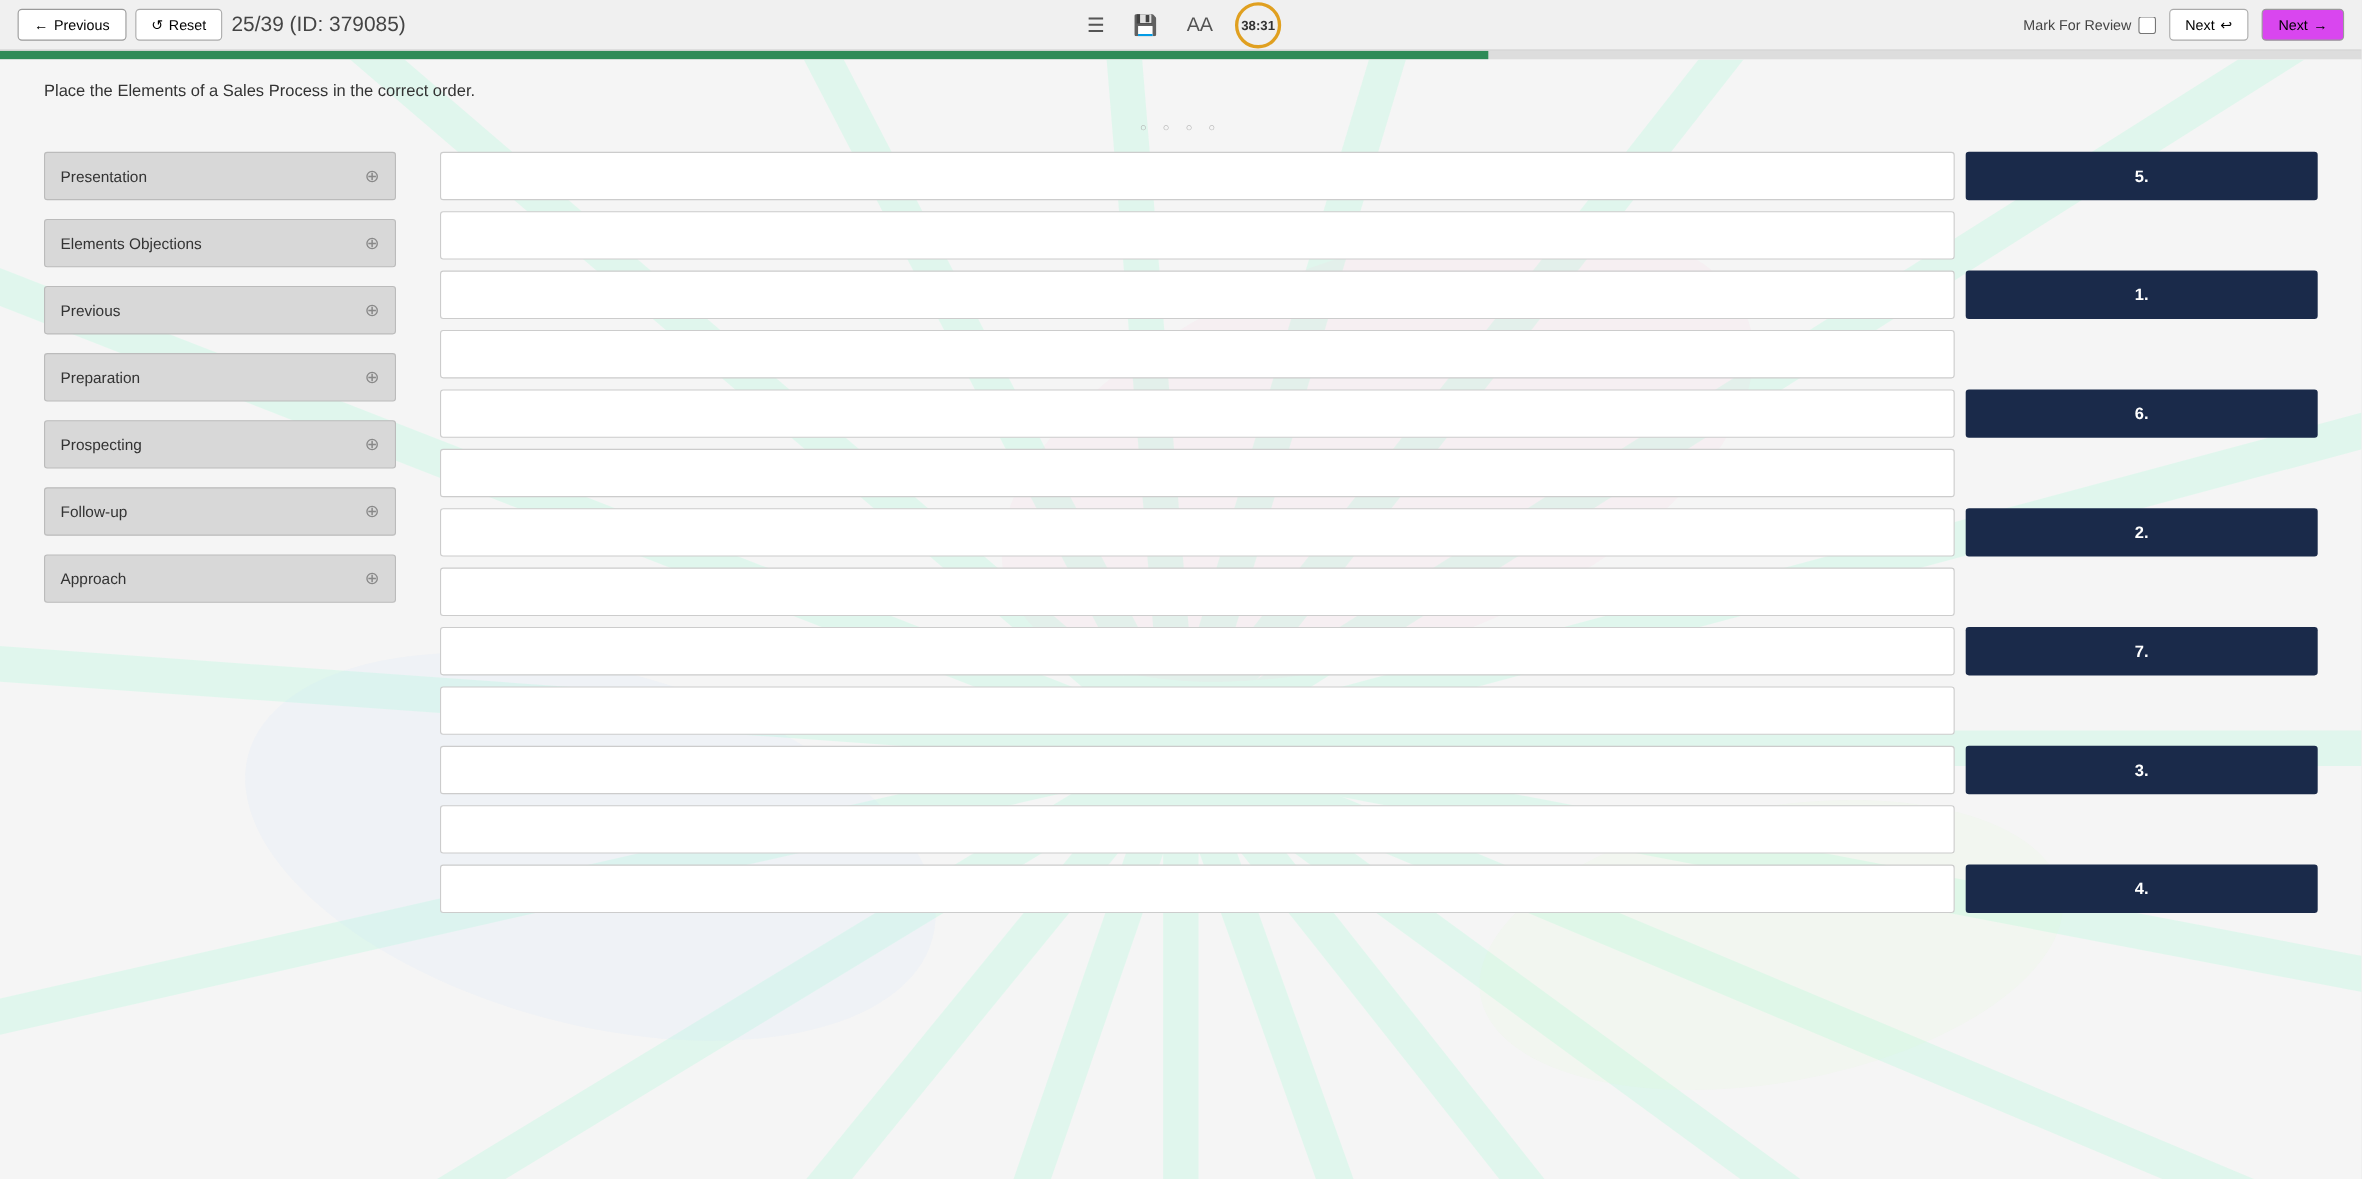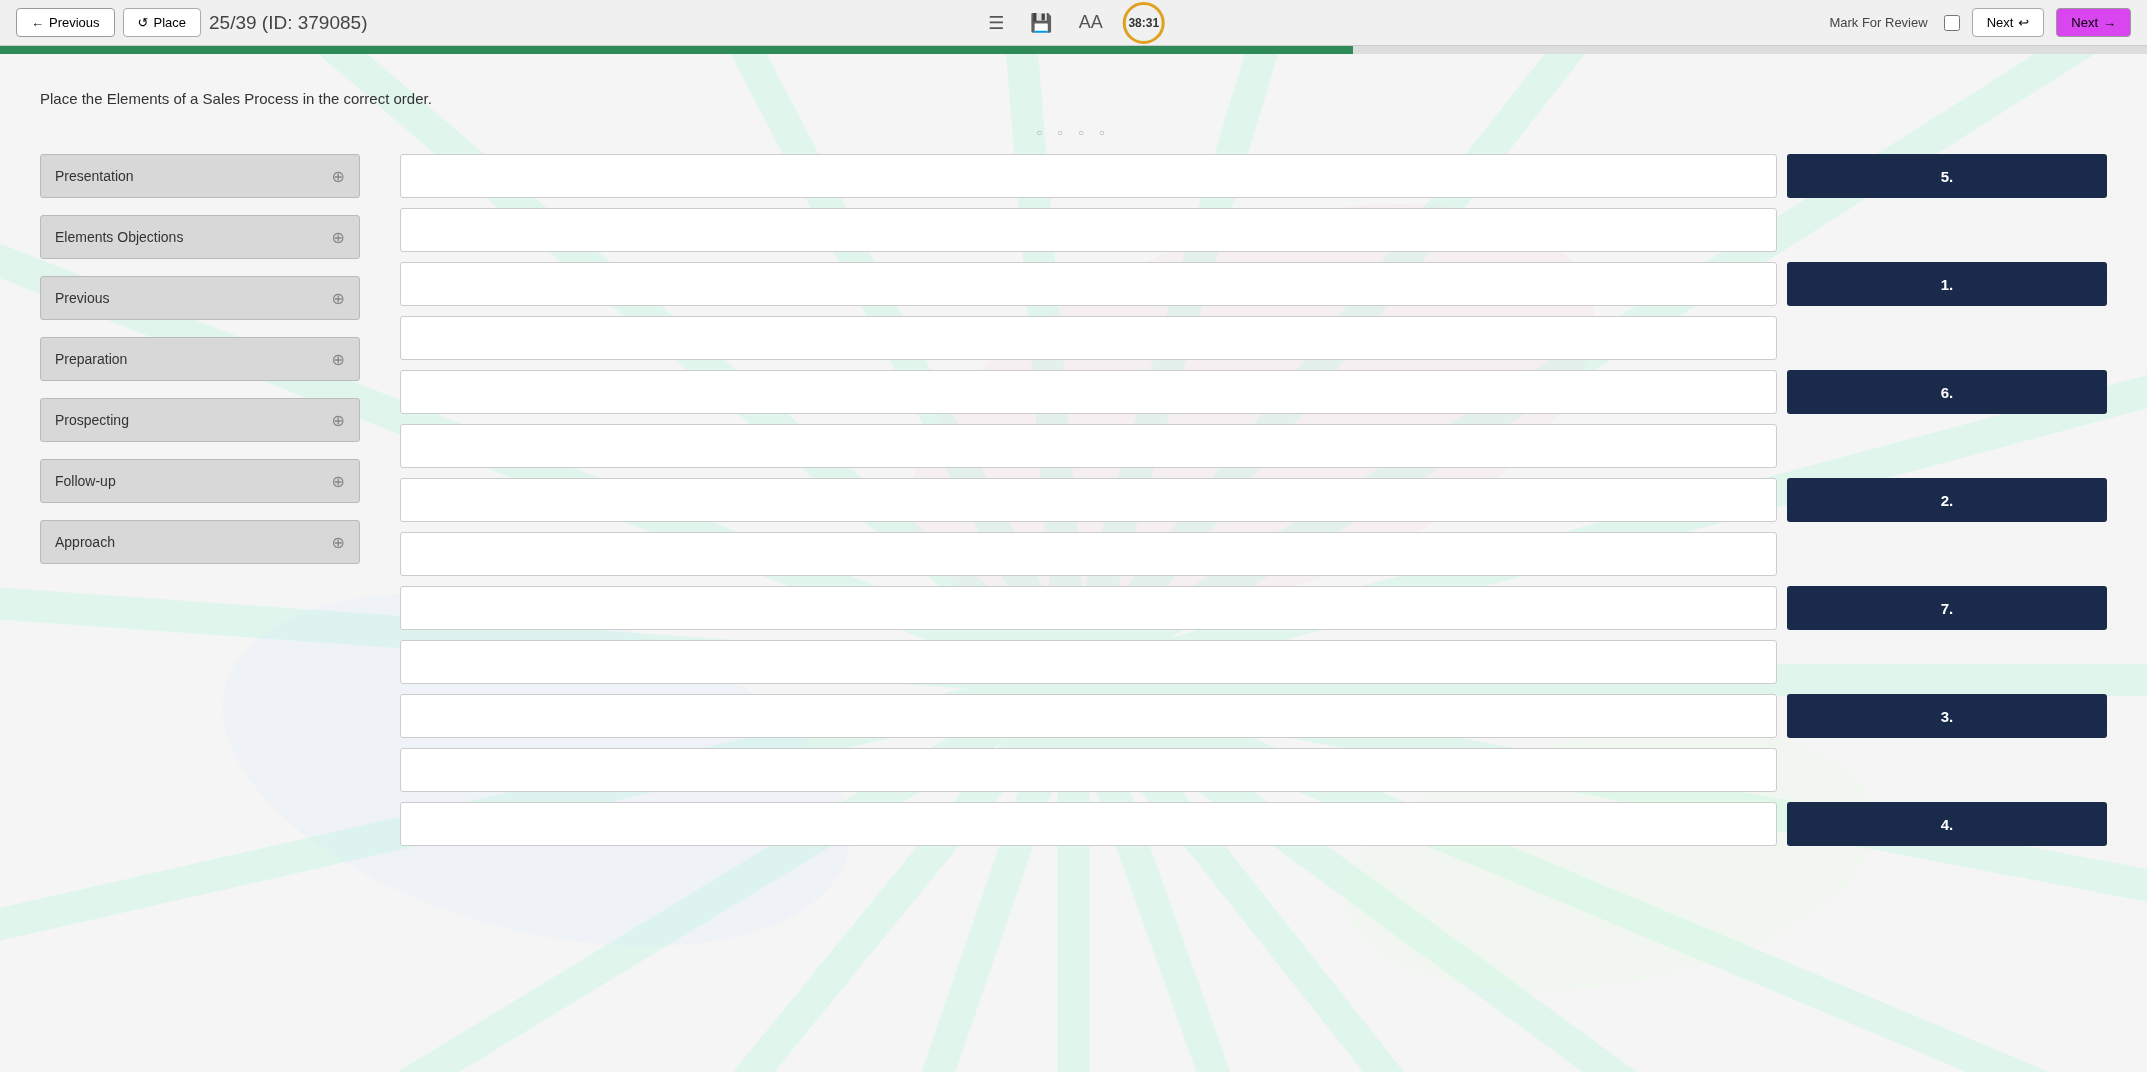--- a/index.html
+++ b/index.html
@@ -87,21 +87,21 @@
       align-items: center;
       justify-content: center;
       font-size: 12px;
       font-weight: bold;
       color: #333;
     }
 
     .mark-review {
       display: flex;
       align-items: center;
-      gap: 16px;
+      gap: 6px;
       font-size: 13px;
       color: #444;
     }
     .mark-checkbox {
       width: 16px;
       height: 16px;
     }
 
     
     .progress-bar-container {
@@ -111,21 +111,21 @@
     }
     .progress-bar-fill {
       height: 100%;
       background: #2e8b57;
     }
 
     
     .main-content {
       background: #f5f5f5;
       flex: 1;
-      padding: 36px 40px;
+      padding: 20px 40px;
       position: relative;
       overflow: hidden;
     }
 
     
     .sunburst {
       position: absolute;
       top: 0; left: 0; right: 0; bottom: 0;
       z-index: 0;
       pointer-events: none;
@@ -224,21 +224,21 @@
 <body>
 
 <div class="toolbar">
   <div class="toolbar-left">
     <button class="btn btn-primary">
       <span>←</span>
       <span>Previous</span>
     </button>
     <button class="btn">
       <span>↺</span>
-      <span>Place</span>
+      <span>Reset</span>
     </button>
     <span class="question-id">25/39 (ID: 379085)</span>
   </div>
 
   <div class="toolbar-center">
     <button class="icon-btn" title="List">☰</button>
     <button class="icon-btn" title="Save">💾</button>
     <button class="icon-btn" title="Font Size">AA</button>
     <div class="timer-circle">
       <span>38:31</span>

